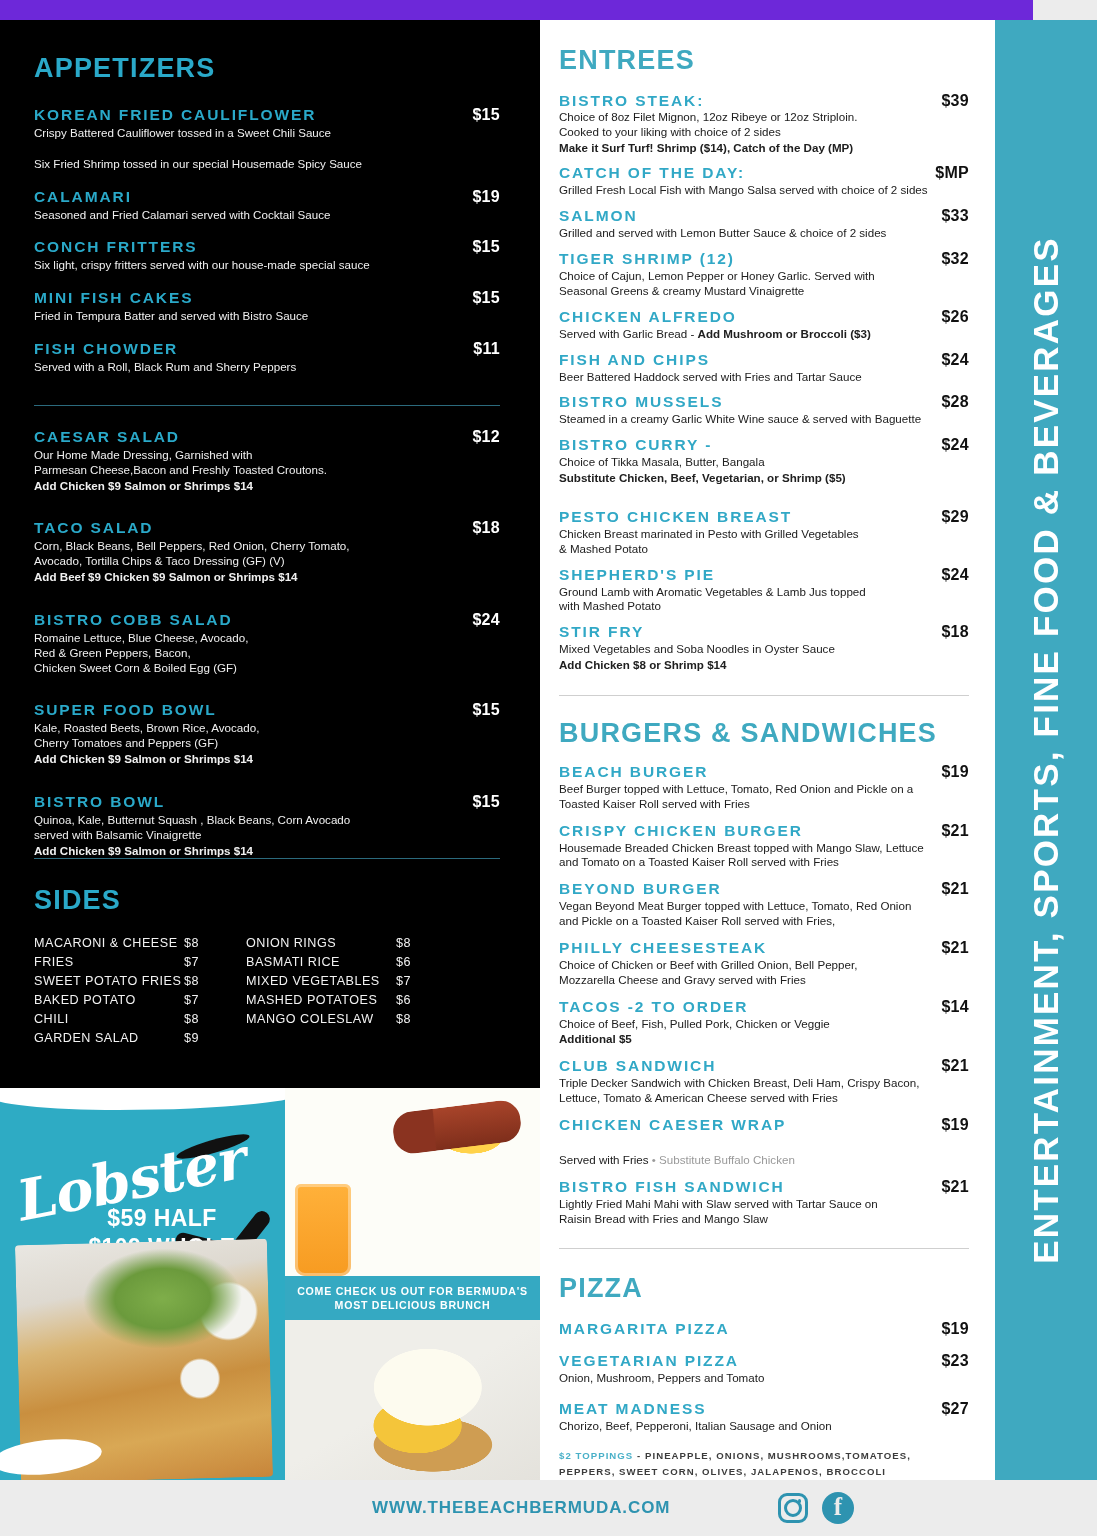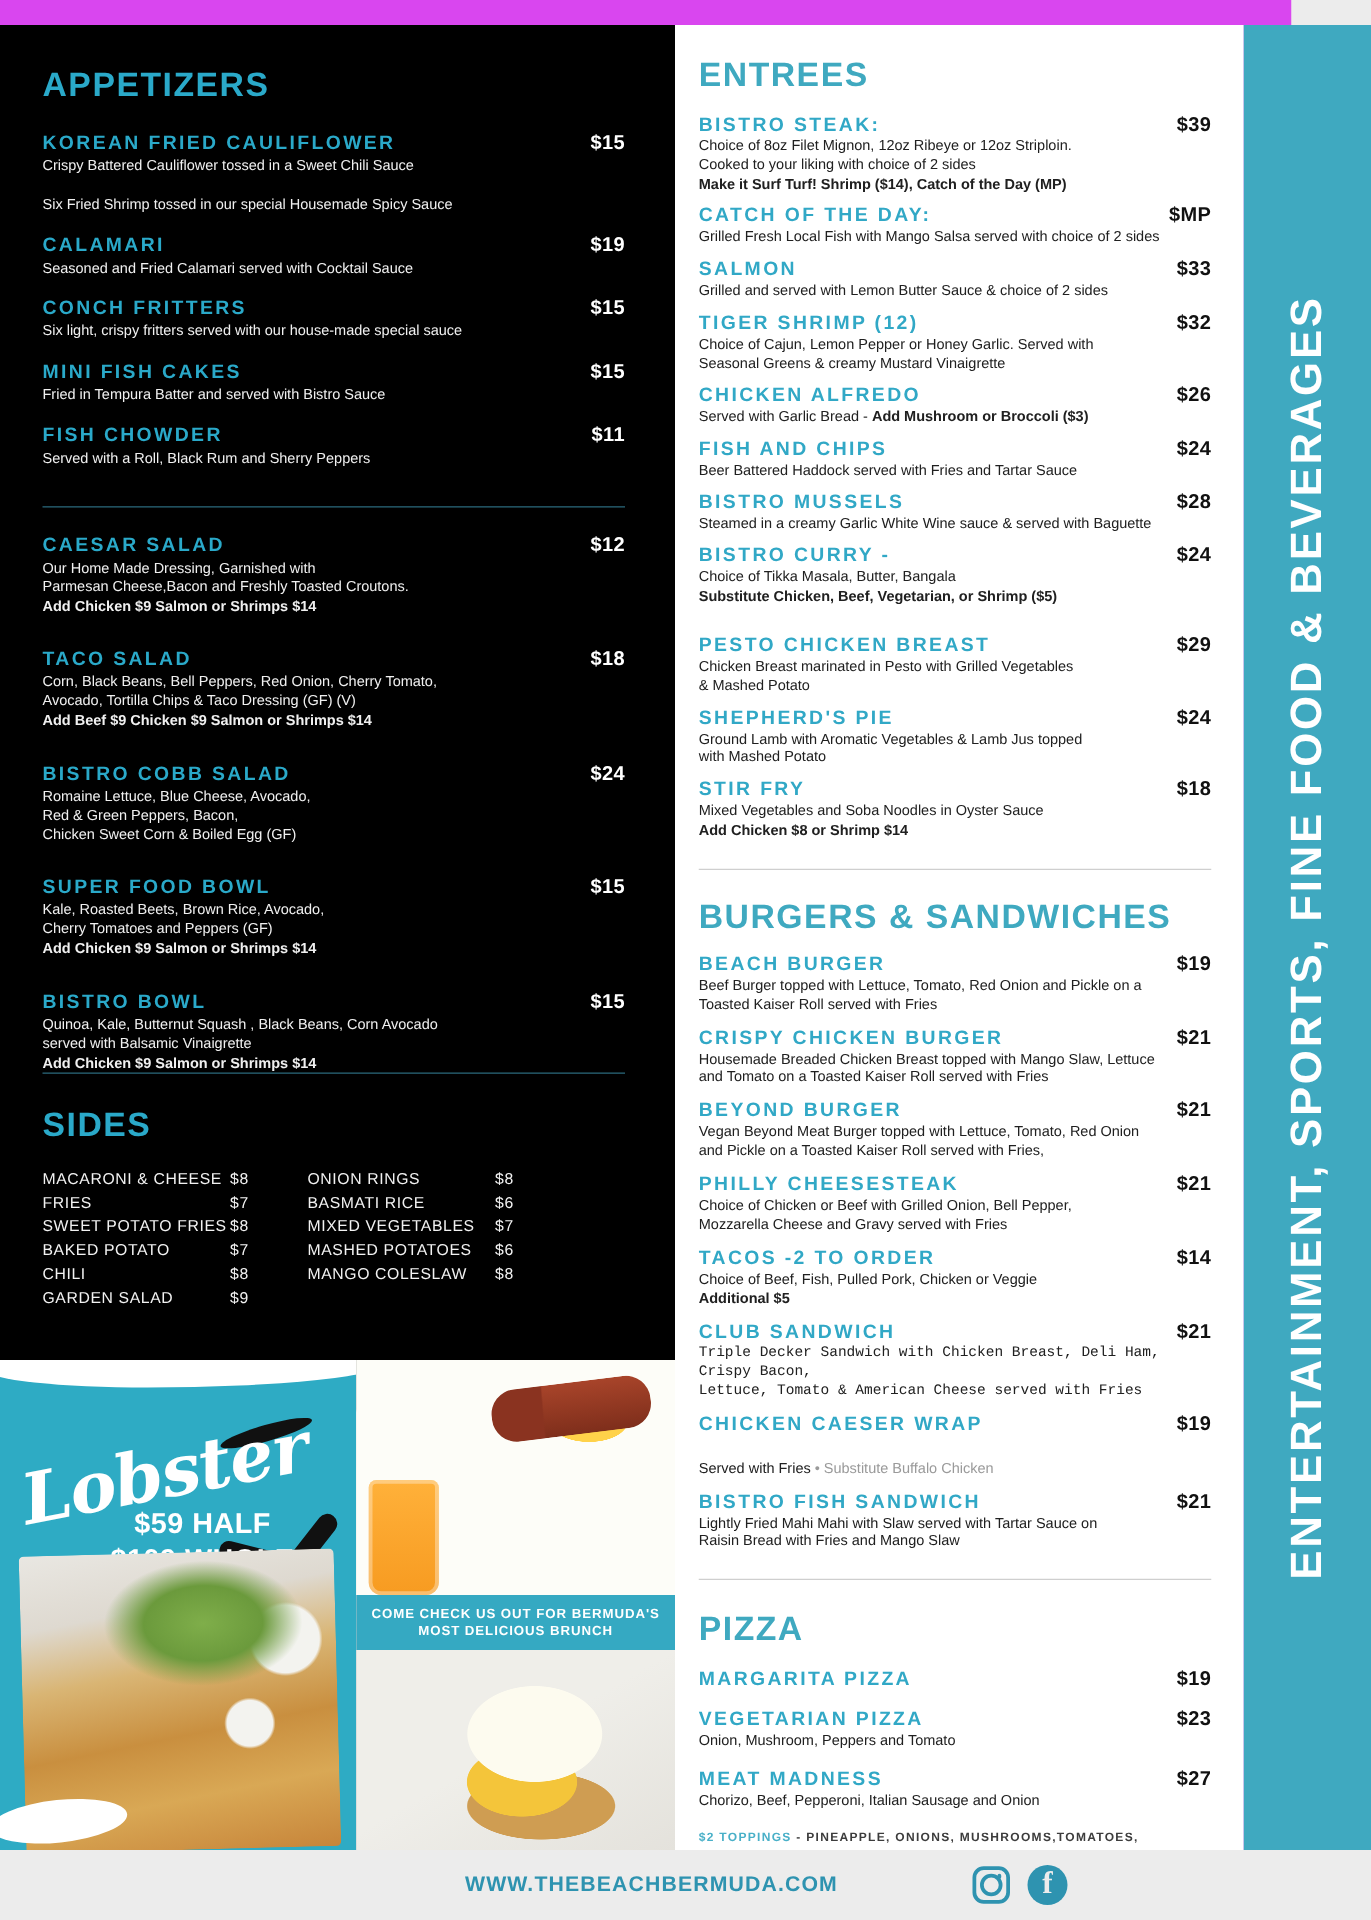--- a/index.html
+++ b/index.html
@@ -2,21 +2,21 @@
 <html><head>
 <meta charset="utf-8">
 <style>
   * { box-sizing: border-box; margin: 0; padding: 0; }
   html, body {
     width: 1097px; height: 1536px;
     background: #ececec;
     font-family: "Liberation Sans", sans-serif;
     overflow: hidden;
   }
-  .page { position: relative; width: 1033px; height: 1536px; background: #d946ef; }
+  .page { position: relative; width: 1033px; height: 1536px; background: #6d28d9; }
 
   
   .col-left {
     position: absolute; left: 0; top: 20px; width: 540px; height: 1460px;
     background: #000000; color: #ffffff;
   }
   .col-mid {
     position: absolute; left: 540px; top: 20px; width: 455px; height: 1460px;
     background: #ffffff; color: #1b1b1b;
   }
@@ -501,21 +501,21 @@
             <span class="item-price">$14</span>
           </div>
           <div class="item-desc" style="margin-top: 1px;">Choice of Beef, Fish, Pulled Pork, Chicken or Veggie</div>
           <div class="item-desc item-add">Additional $5</div>
         </div>
         <div class="item" style="margin-top: 10px;">
           <div class="item-head">
             <span class="item-name">CLUB SANDWICH</span>
             <span class="item-price">$21</span>
           </div>
-          <div class="item-desc" style="margin-top: 1px; font-family: Liberation Mono, monospace;">Triple Decker Sandwich with Chicken Breast, Deli Ham, Crispy Bacon,<br>Lettuce, Tomato &amp; American Cheese served with Fries</div>
+          <div class="item-desc" style="margin-top: 1px;">Triple Decker Sandwich with Chicken Breast, Deli Ham, Crispy Bacon,<br>Lettuce, Tomato &amp; American Cheese served with Fries</div>
         </div>
         <div class="item" style="margin-top: 10px;">
           <div class="item-head">
             <span class="item-name">CHICKEN CAESER WRAP</span>
             <span class="item-price">$19</span>
           </div>
           <div class="item-desc" style="margin-top: 19px;">Served with Fries<span class="muted"> • Substitute Buffalo Chicken</span></div>
         </div>
         <div class="item" style="margin-top: 10px;">
           <div class="item-head">

